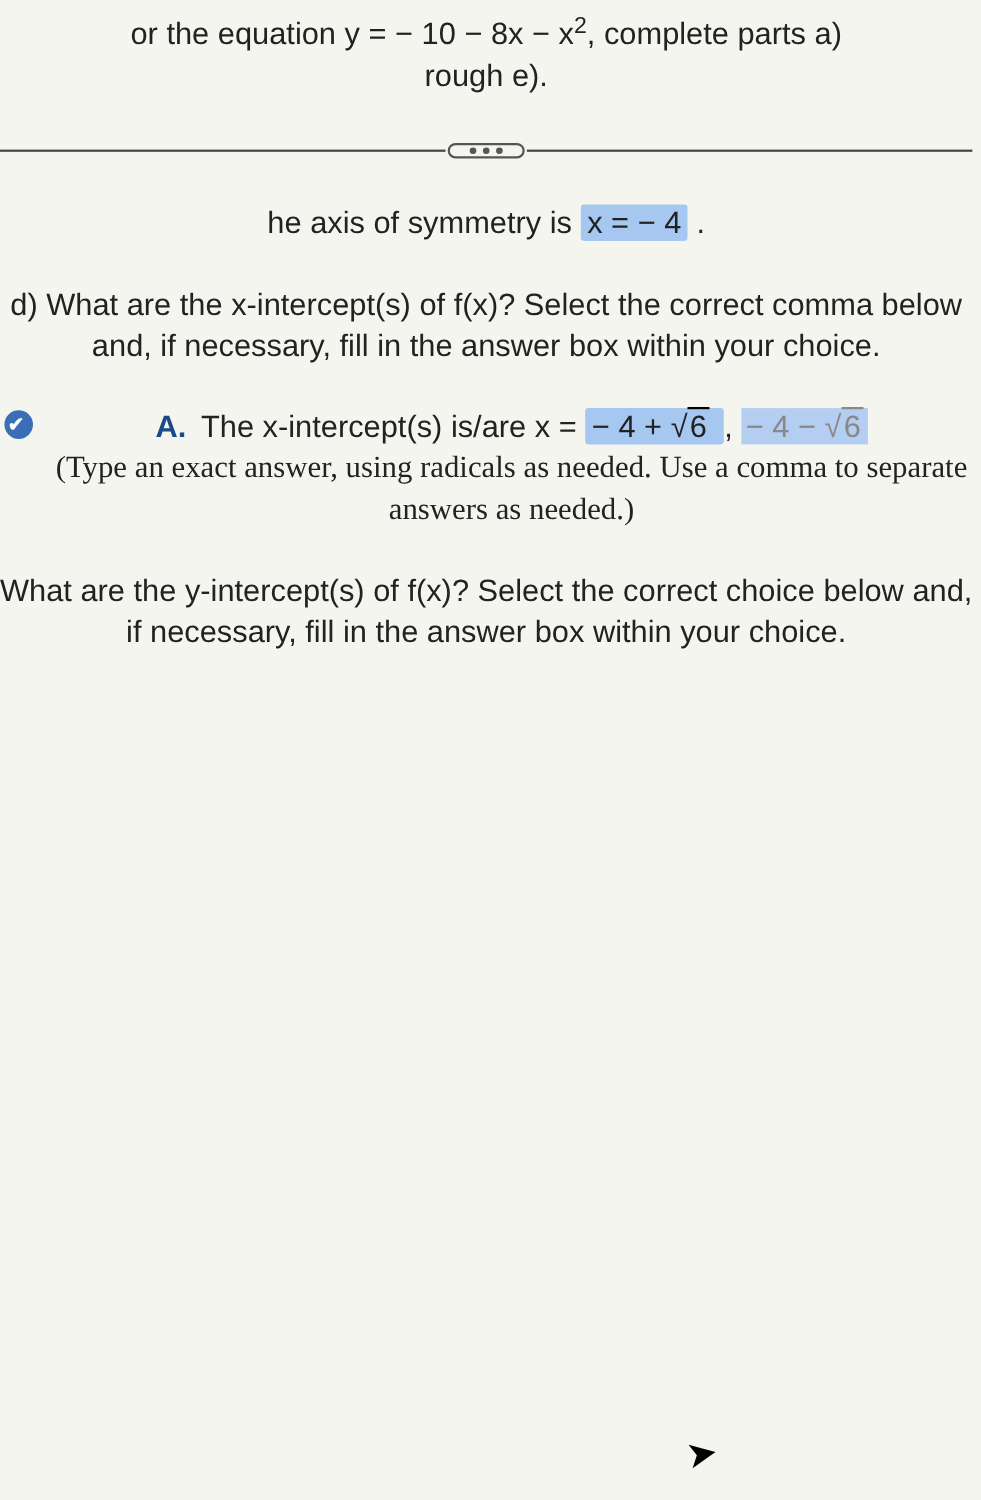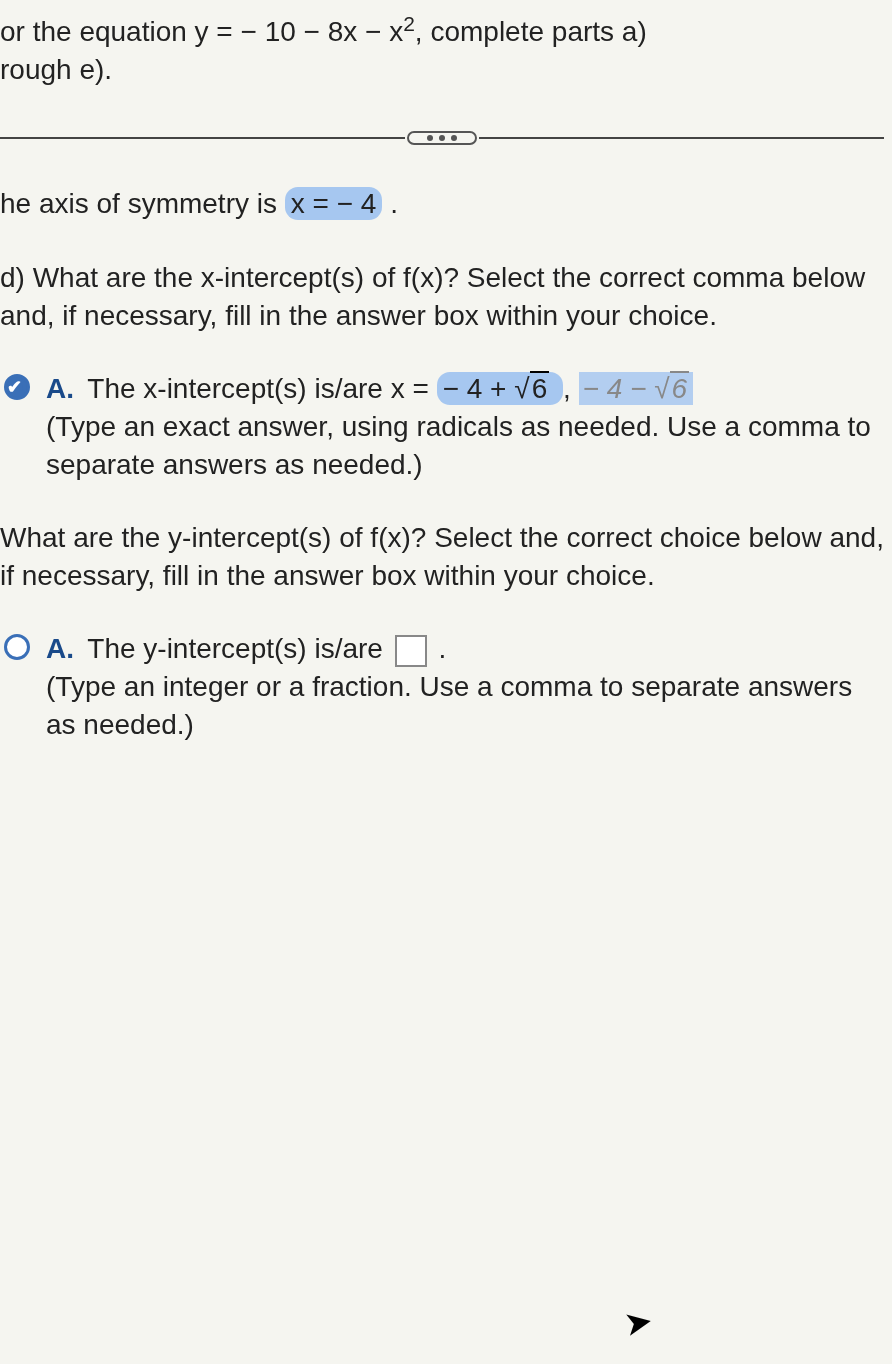--- a/index.html
+++ b/index.html
@@ -7,21 +7,21 @@
     font-family: Arial, Helvetica, sans-serif;
     background: #f5f5f0;
     color: #222;
     width: 892px;
     height: 1364px;
     overflow: hidden;
     font-size: 28px;
     line-height: 1.35;
     position: relative;
   }
-  .content { padding: 0 8px 0 0; }
+  .content { padding: 0 8px 0 0; text-align: center; }
   .header { padding: 10px 0 12px 0; }
   .eq-sup { font-size: 0.75em; vertical-align: super; }
   .divider-row {
     display: flex;
     align-items: center;
     margin: 30px 0 40px 0;
   }
   .hr-line { height: 2px; background: #444; flex: 1; }
   .pill {
     border: 2px solid #555;
@@ -32,27 +32,26 @@
     gap: 6px;
     align-items: center;
     justify-content: center;
     background: #f5f5f0;
   }
   .dot { width: 6px; height: 6px; background: #555; border-radius: 50%; }
   .block { margin-bottom: 36px; }
   .hl {
     background: rgba(100,160,240,0.55);
     padding: 1px 6px;
-    border-radius: 13px;
+    border-radius: 3px;
   }
   .hl2 {
     background: rgba(100,160,240,0.45);
     padding: 1px 4px;
     color: #777;
-    font-style: italic;
   }
   .choice {
     display: flex;
     align-items: flex-start;
     gap: 16px;
     margin-bottom: 26px;
     padding-left: 4px;
   }
   .radio {
     width: 26px; height: 26px; border: 3px solid #3a6fb7;
@@ -63,21 +62,21 @@
   .radio.sel::after {
     content: ""; width: 12px; height: 12px; background: #3a6fb7; border-radius: 50%;
   }
   .radio.sel.check {
     background: #3a6fb7;
     color: #fff;
   }
   .check-mark { color: #fff; font-size: 18px; font-weight: bold; }
   .letter { font-weight: bold; color: #1a4a8a; margin-right: 6px; }
   .choice-body { flex: 1; }
-  .hint { padding-left: 0; }
+  .hint { padding-left: 0; font-family: Liberation Serif, serif; }
   .sqrt { white-space: nowrap; }
   .sq-v { border-top: 2px solid #000; padding: 0 2px; }
   .sq-v-fade { border-top: 2px solid #888; padding: 0 2px; color:#888;}
   .box {
     display: inline-block; width: 32px; height: 32px;
     border: 2px solid #888; background: #fff; vertical-align: middle;
     margin: 0 4px;
   }
   .cursor {
     position: absolute;
@@ -125,27 +124,17 @@
       </span><span>, </span><span class="hl2">
         <span style="color:#888">− 4 − </span><span class="sqrt" style="color:#888">√<span class="sq-v-fade">6</span></span>
       </span>
       <div class="hint">(Type an exact answer, using radicals as needed. Use a comma to separate answers as needed.)</div>
     </div>
   </div>
 
 
   <div class="block" style="margin-top:35px">What are the y-intercept(s) of f(x)? Select the correct choice below and, if necessary, fill in the answer box within your choice.</div>
 
-  <div class="choice">
-    <div class="radio"></div>
-    <div class="choice-body">
-      <span class="letter">A.</span>
-      <span>The y-intercept(s) is/are </span>
-      <span class="box"></span>
-      <span>.</span>
-      <div class="hint">(Type an integer or a fraction. Use a comma to separate answers as needed.)</div>
-    </div>
-  </div>
 
 
 </div>
 
 <div class="cursor">➤</div>
 
 </body></html>

